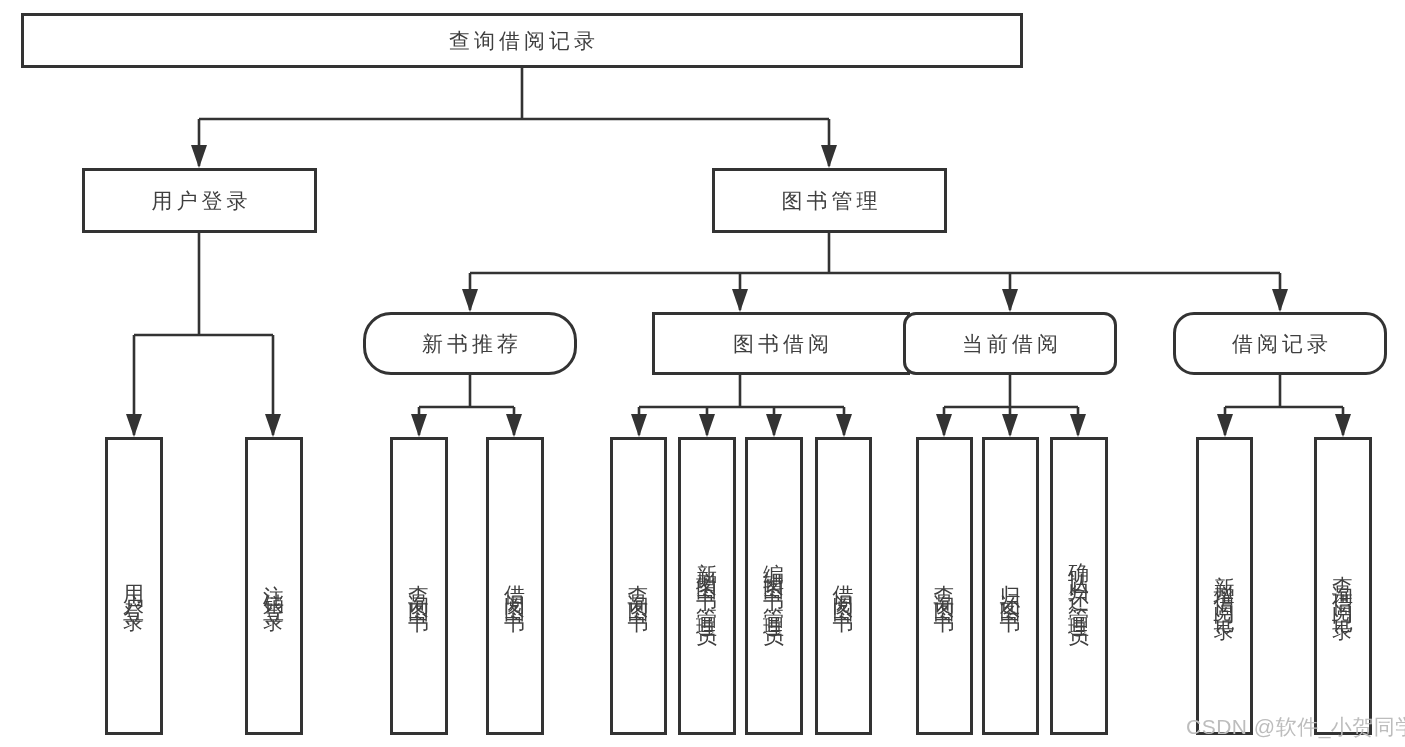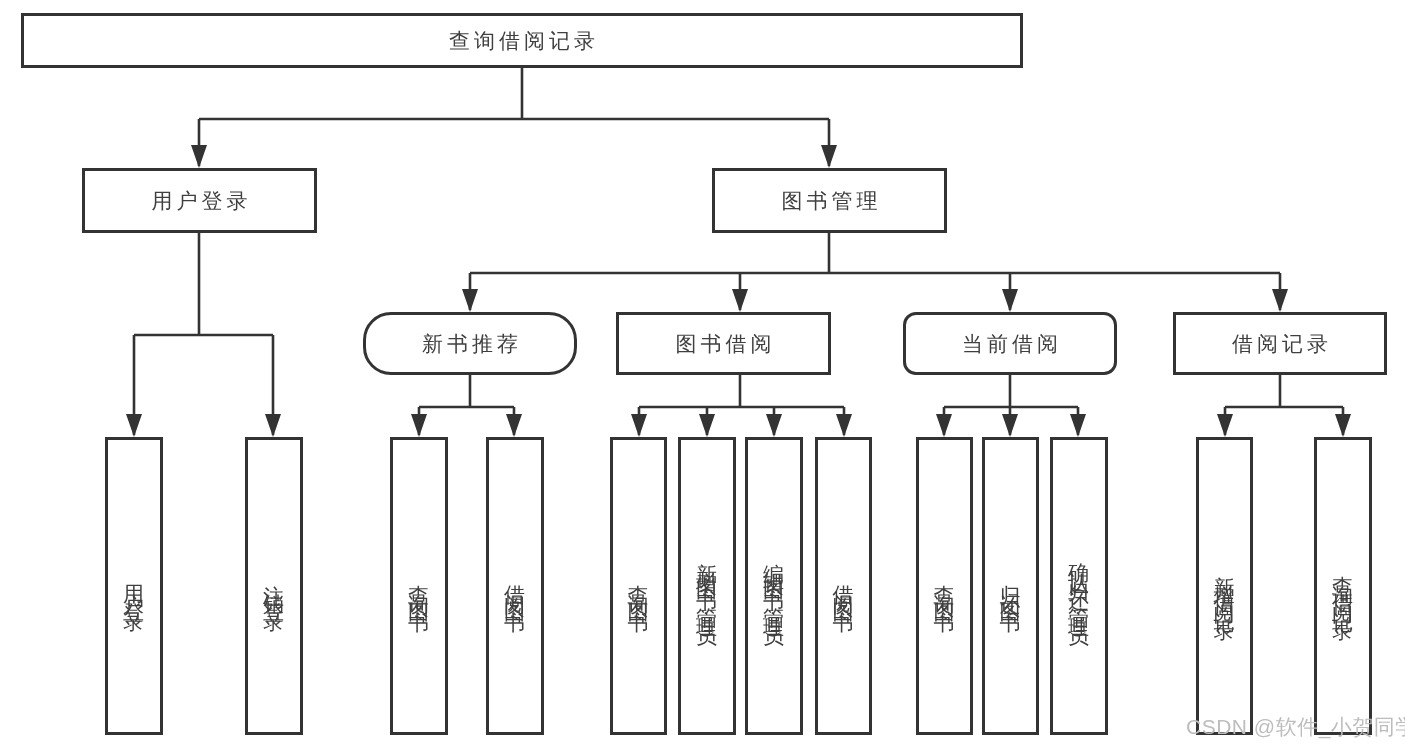--- a/index.html
+++ b/index.html
@@ -75,23 +75,23 @@
       <polygon points="1335,414 1351,414 1343,437"></polygon>
     </g>
   </svg>
 
   <div class="node h-node" style="left:21px;top:13px;width:1002px;height:55px;">查询借阅记录</div>
 
   <div class="node h-node" style="left:82px;top:168px;width:235px;height:65px;">用户登录</div>
   <div class="node h-node" style="left:712px;top:168px;width:235px;height:65px;">图书管理</div>
 
   <div class="node h-node" style="left:363px;top:312px;width:214px;height:63px;border-radius:28px;">新书推荐</div>
-  <div class="node h-node" style="left:616px;top:312px;width:215px;height:63px;">图书借阅</div>
+  <div class="node h-node" style="left:652px;top:312px;width:258px;height:63px;">图书借阅</div>
   <div class="node h-node" style="left:903px;top:312px;width:214px;height:63px;border-radius:13px;">当前借阅</div>
-  <div class="node h-node" style="left:1173px;top:312px;width:214px;height:63px;">借阅记录</div>
+  <div class="node h-node" style="left:1173px;top:312px;width:214px;height:63px;border-radius:21px;">借阅记录</div>
 
   <div class="node leaf" style="left:105px;width:58px;">用户登录</div>
   <div class="node leaf" style="left:245px;width:58px;">注销登录</div>
 
   <div class="node leaf" style="left:390px;width:58px;">查询图书</div>
   <div class="node leaf" style="left:486px;width:58px;">借阅图书</div>
 
   <div class="node leaf" style="left:610px;width:57px;">查询图书</div>
   <div class="node leaf" style="left:678px;width:58px;">新增图书（管理员）</div>
   <div class="node leaf" style="left:745px;width:58px;">编辑图书（管理员）</div>

